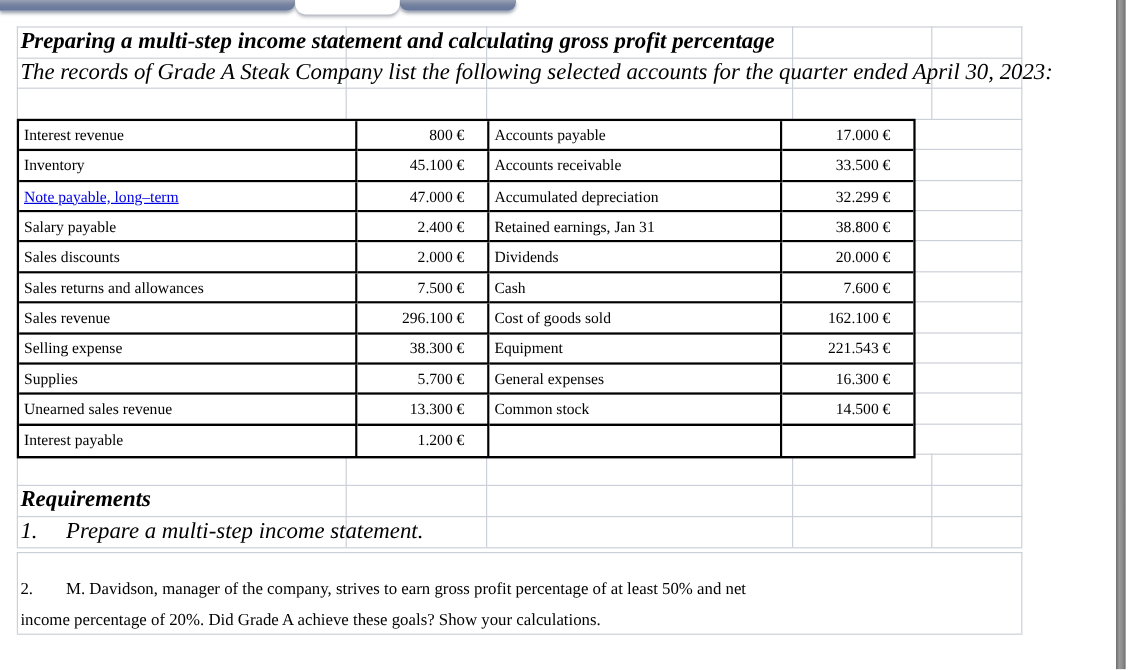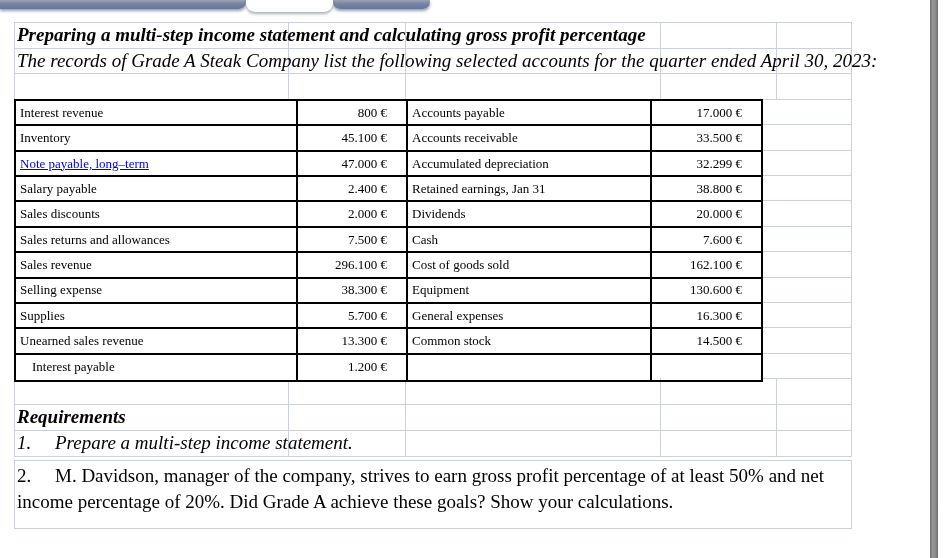--- a/index.html
+++ b/index.html
@@ -18,34 +18,34 @@
   #active-tab{
     position:absolute;top:0;left:246px;width:87px;height:12px;background:#ffffff;
     border-radius:0 0 9px 9px;box-shadow:0 2px 3px rgba(70,80,100,.45);z-index:3;
   }
   
   .gl{position:absolute;background:#ccd0d8;z-index:1;}
   
   .txt{position:absolute;z-index:2;font-size:19px;line-height:26px;display:flex;align-items:center;white-space:nowrap;font-style:italic;}
   .bold{font-weight:bold;}
   .num{display:inline-block;width:38px;}
-  #req2-box{position:absolute;z-index:2;font-size:19px;line-height:26px;}
+  #req2-box{position:absolute;z-index:2;font-size:14px;line-height:26px;margin-top:16px;}
   
   #accounts-table{
     position:absolute;left:14px;top:99px;width:749px;height:283px;
     border:2px solid #000;box-sizing:border-box;background:transparent;z-index:2;
     display:grid;grid-template-columns:282px 110px 244px 109px;grid-template-rows:repeat(11,1fr);
   }
   #accounts-table .cell{
     box-sizing:border-box;display:flex;align-items:center;
     font-size:13px;line-height:1.05;overflow:visible;white-space:nowrap;
     border-right:2px solid #000;border-bottom:2px solid #000;background:#fff;
   }
   #accounts-table .cell.c4{border-right:none;}
-  #accounts-table .cell.lastrow{border-bottom:none;margin-left:12px;}
+  #accounts-table .cell.lastrow{border-bottom:none;}
   #accounts-table .cell.lab{padding-left:4px;}
   #accounts-table .cell.val{justify-content:flex-end;padding-right:19px;}
   #accounts-table .cell .link{color:#0000e0;text-decoration:underline;}
   
   #v-scrollbar{
     position:absolute;top:0;right:8px;width:8px;height:558px;z-index:4;
     background:linear-gradient(90deg,#6d6d6d 0%,#9a9a9a 35%,#8a8a8a 70%,#6d6d6d 100%);
   }
 </style>
 </head>
@@ -186,21 +186,21 @@
       <div class="cell lab c1">
         <span>Selling expense</span>
       </div>
       <div class="cell val c2">
         <span>38.300 €</span>
       </div>
       <div class="cell lab c3">
         <span>Equipment</span>
       </div>
       <div class="cell val c4">
-        <span>130.600 €</span>
+        <span>221.543 €</span>
       </div>
       <div class="cell lab c1">
         <span>Supplies</span>
       </div>
       <div class="cell val c2">
         <span>5.700 €</span>
       </div>
       <div class="cell lab c3">
         <span>General expenses</span>
       </div>

